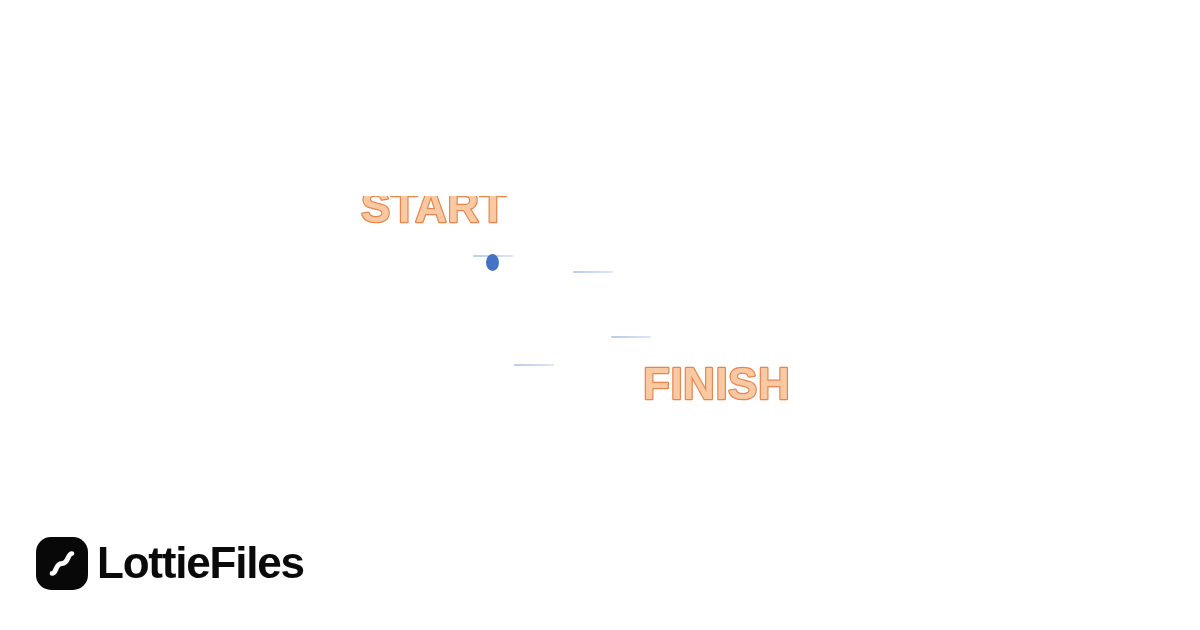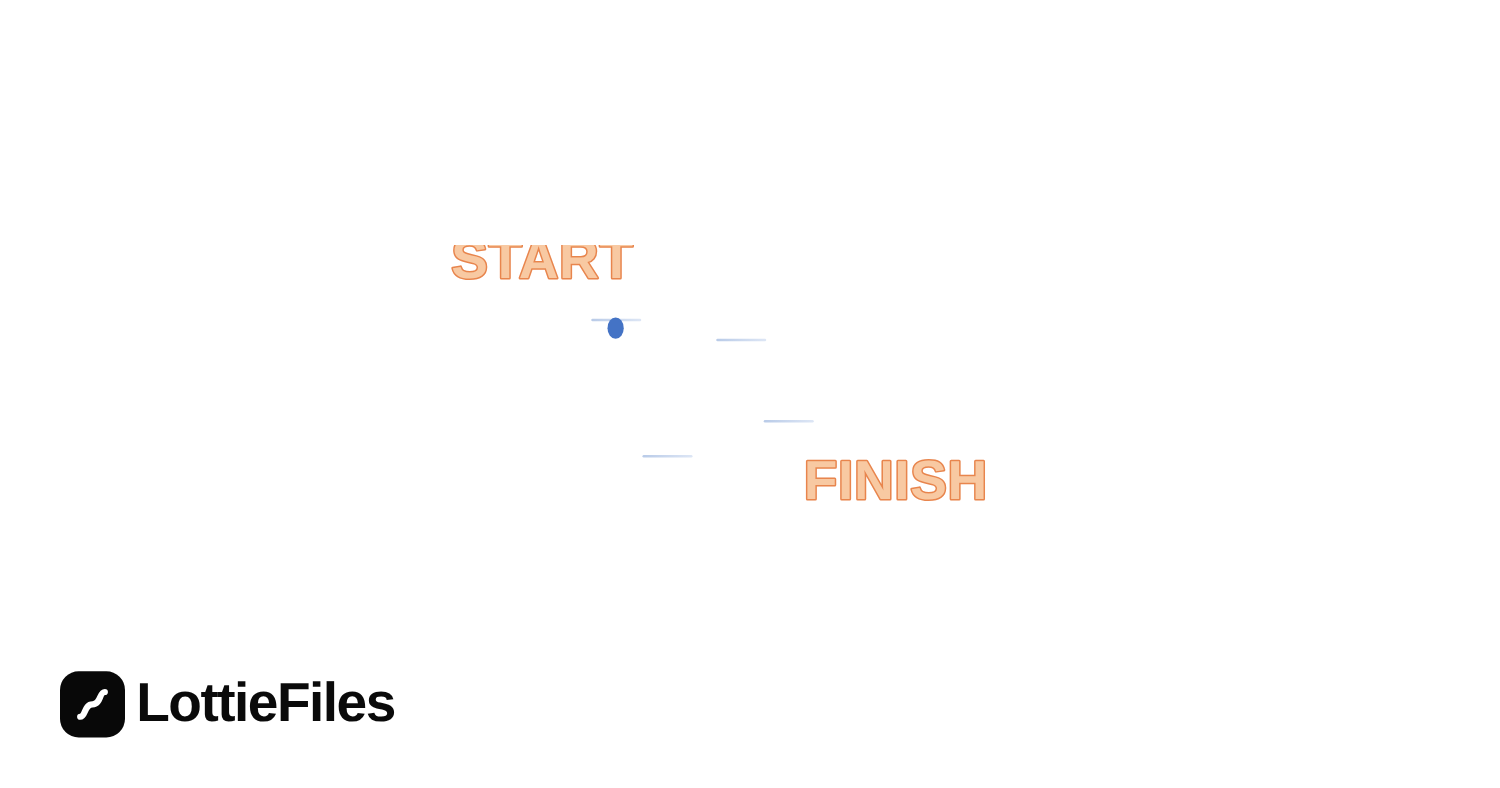--- a/index.html
+++ b/index.html
@@ -63,21 +63,21 @@
     background: linear-gradient(90deg, var(--platform-start), var(--platform-end));
     z-index: 1;
   }
   .platform-1 { left: 473px; top: 255px; }
   .platform-2 { left: 573px; top: 271px; }
   .platform-3 { left: 611px; top: 336px; }
   .platform-4 { left: 514px; top: 364px; }
 
   
   .brand {
-    position: absolute; left: 48px; top: 536px;
+    position: absolute; left: 36px; top: 536px;
     height: 54px;
     display: flex; align-items: center; gap: 9px;
   }
   .brand-icon {
     width: 52px; height: 53px;
     background: var(--brand-black);
     border-radius: 15px;
     display: flex; align-items: center; justify-content: center;
     flex: 0 0 auto;
   }

